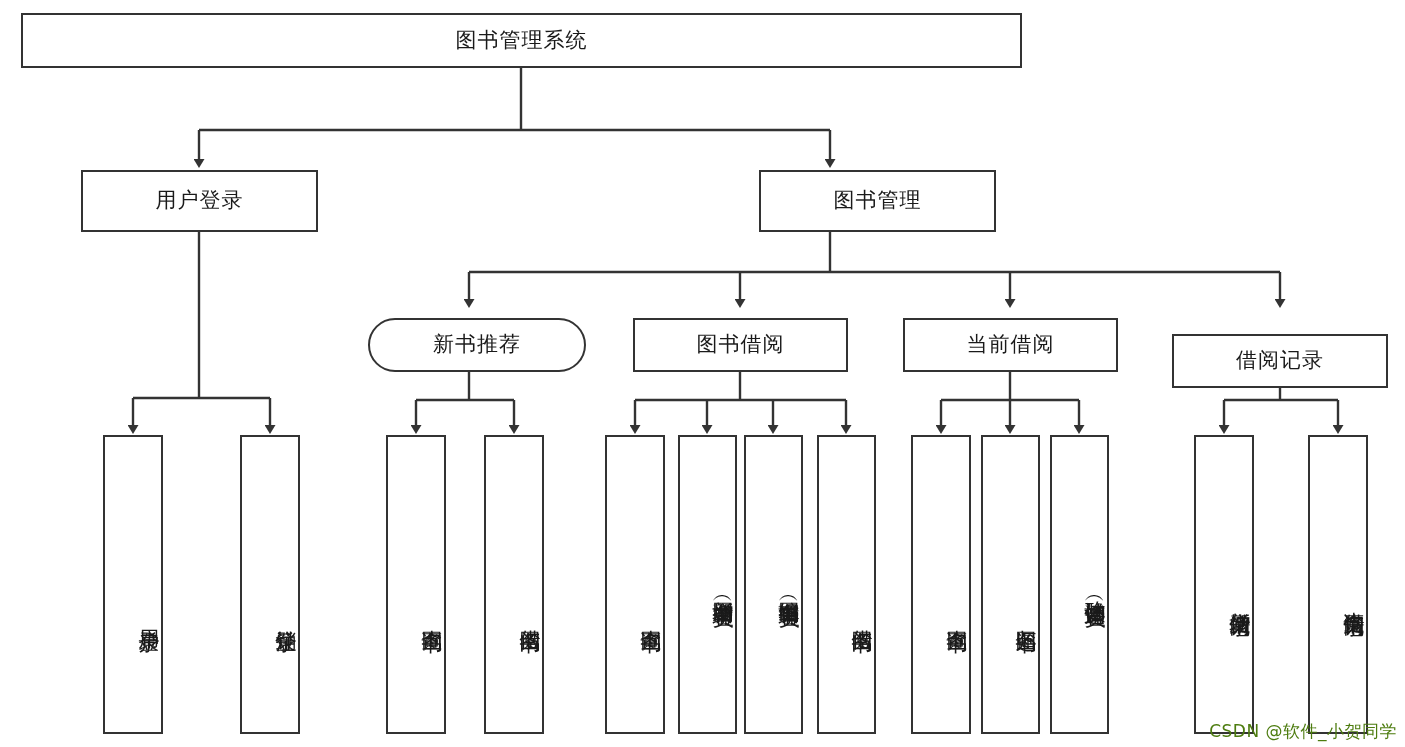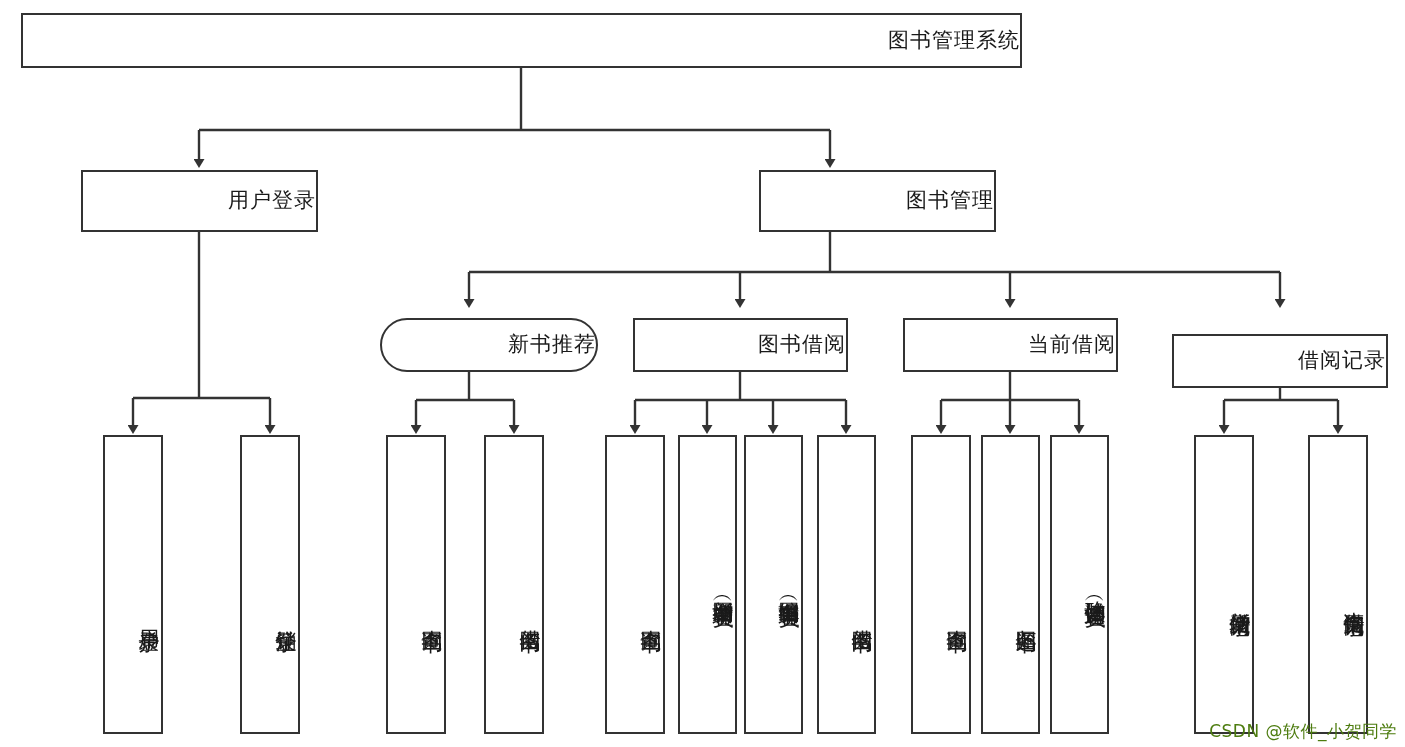--- a/index.html
+++ b/index.html
@@ -26,21 +26,21 @@
     height: 747px;
     pointer-events: none;
   }
   .node {
     position: absolute;
     box-sizing: border-box;
     border: 2px solid #333333;
     background: #ffffff;
     display: flex;
     align-items: center;
-    justify-content: flex-end;
+    justify-content: center;
     color: #1a1a1a;
   }
   .node-h {
     font-size: 21px;
     letter-spacing: 1px;
     line-height: 1.2;
     white-space: nowrap;
   }
   .node-v {
     font-size: 21px;
@@ -124,21 +124,21 @@
     <span>图书管理系统</span>
   </div>
 
   <div class="node node-h" style="left:81px; top:170px; width:237px; height:62px;">
     <span>用户登录</span>
   </div>
   <div class="node node-h" style="left:711px; top:170px; width:237px; height:62px;margin-left:48px;">
     <span>图书管理</span>
   </div>
 
-  <div class="node node-h" style="left:380px; top:318px; width:218px; height:54px;border-radius:27px;">
+  <div class="node node-h" style="left:368px; top:318px; width:218px; height:54px;border-radius:27px;">
     <span>新书推荐</span>
   </div>
   <div class="node node-h" style="left:633px; top:318px; width:215px; height:54px;font-family:Liberation Serif, serif;">
     <span>图书借阅</span>
   </div>
   <div class="node node-h" style="left:903px; top:318px; width:215px; height:54px;">
     <span>当前借阅</span>
   </div>
   <div class="node node-h" style="left:1172px; top:334px; width:216px; height:54px;">
     <span>借阅记录</span>

